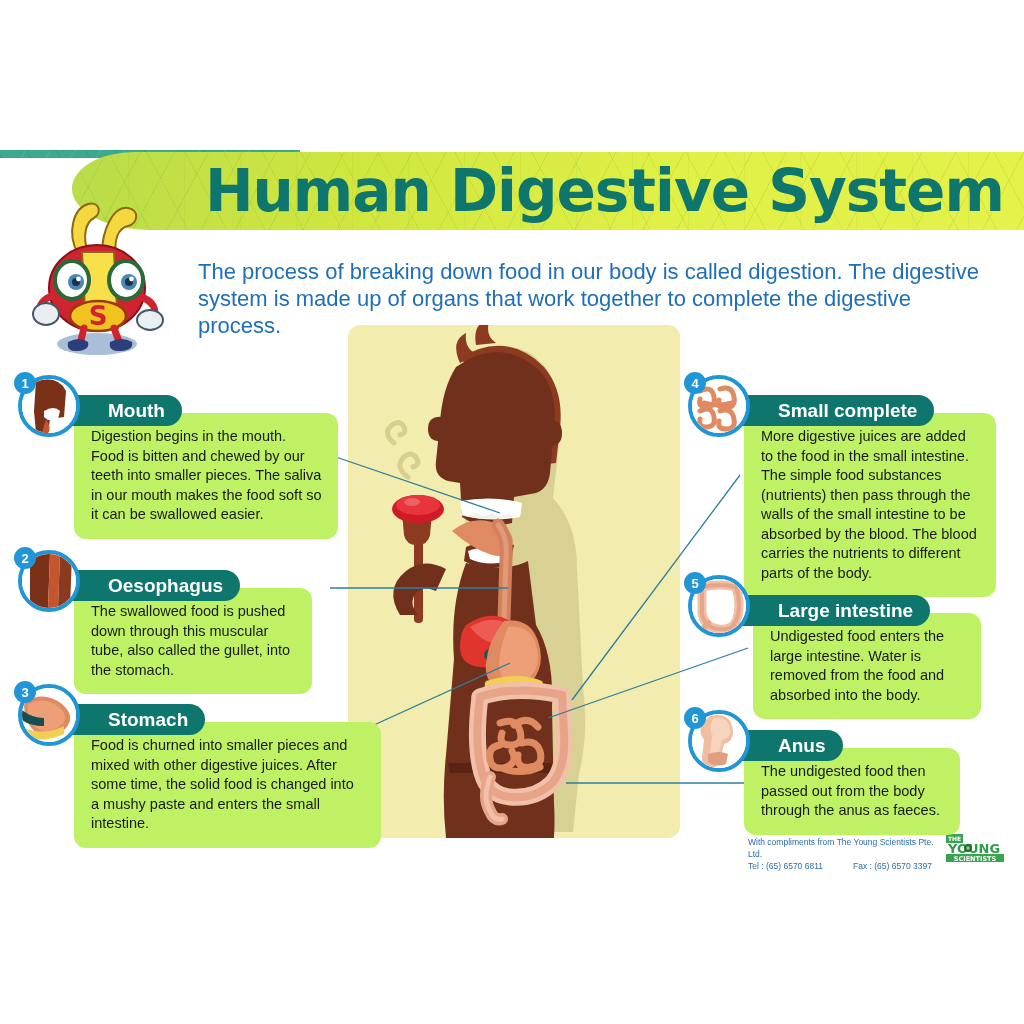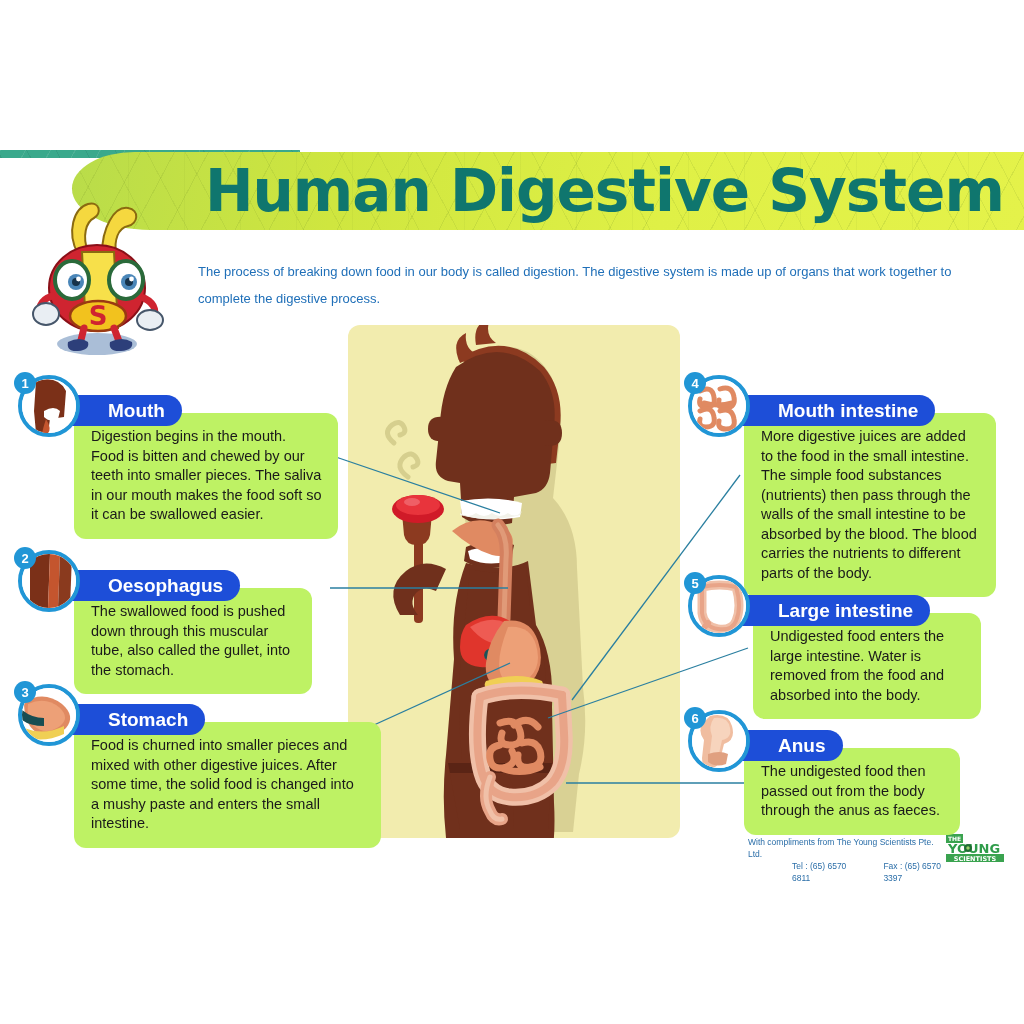--- a/index.html
+++ b/index.html
@@ -49,21 +49,21 @@
     position:absolute;left:205px;top:158px;
     font-size:58px;line-height:66px;font-weight:700;
     color:#0f766e;letter-spacing:-1px;
     font-family:"DejaVu Sans","Liberation Sans",sans-serif;
     white-space:nowrap;
   }
 
   
   .intro{
     position:absolute;left:198px;top:258px;width:800px;
-    color:#1f6fb8;font-size:13px;line-height:27px;font-weight:400;
+    color:#1f6fb8;font-size:22px;line-height:27px;font-weight:400;
   }
 
   
   .mascot{position:absolute;left:30px;top:192px;width:135px;height:170px;}
 
   
   .center-panel{
     position:absolute;left:348px;top:325px;width:332px;height:513px;
     background:#f2ecae;border-radius:12px;
   }
@@ -76,21 +76,21 @@
     box-sizing:border-box;overflow:hidden;z-index:4;
   }
   .num-badge{
     position:absolute;left:-4px;top:-3px;width:22px;height:22px;border-radius:50%;
     background:#2196d6;color:#ffffff;font-size:13px;font-weight:700;
     display:flex;align-items:center;justify-content:center;z-index:6;
     line-height:1;
   }
   .pill{
     position:absolute;height:31px;border-radius:16px;
-    background:#1d4ed8;
+    background:#0f766e;
     color:#ffffff;font-size:19px;font-weight:700;
     display:flex;align-items:center;
     padding:0 17px 0 17px;
     white-space:nowrap;z-index:3;
     top:20px;
   }
   .pill.left{left:38px;padding-left:52px;}
   .pill.right{left:38px;padding-left:52px;}
   .body-box{
     position:absolute;
@@ -100,21 +100,21 @@
   }
 
   
   .lines{position:absolute;inset:0;z-index:1;pointer-events:none;}
 
   
   .credits{
     position:absolute;left:748px;top:836px;width:200px;
     color:#2b6ea8;font-size:8.5px;line-height:12px;
   }
-  .credits .row2{display:flex;gap:30px;margin-left:44px;}
+  .credits .row2{display:flex;gap:30px;}
   .ys-logo{
     position:absolute;left:946px;top:833px;width:58px;height:30px;
   }
 </style>
 </head>
 <body>
 
 <div id="poster">
 
   <div class="banner-teal"></div>
@@ -306,21 +306,21 @@
         <g stroke="#e08a62" stroke-width="5" fill="none" stroke-linecap="round">
           <path d="M8 12 q12 -6 14 6 q2 10 -8 10 q-8 0 -6 -8"></path>
           <path d="M28 10 q12 -4 14 8 q2 10 -8 11 q-9 1 -7 -8"></path>
           <path d="M8 32 q12 -6 14 6 q2 10 -8 10 q-8 0 -6 -8"></path>
           <path d="M28 32 q12 -4 14 8 q2 10 -8 10 q-9 0 -7 -8"></path>
           <path d="M12 24 q14 4 28 0"></path>
         </g>
       </svg>
     </div>
     <div class="num-badge">4</div>
-    <div class="pill right">Mouth intestine</div>
+    <div class="pill right">Small complete</div>
     <div class="body-box" style="left:56px;top:38px;width:252px;">More digestive juices are added to the food in the small intestine. The simple food substances (nutrients) then pass through the walls of the small intestine to be absorbed by the blood. The blood carries the nutrients to different parts of the body.</div>
   </div>
 
   <div class="info" style="left:688px;top:575px;width:308px;">
     <div class="icon-circle">
       <svg viewBox="0 0 54 54" width="54" height="54">
         <rect width="54" height="54" fill="#ffffff"></rect>
         <path d="M10 8 q18 -4 34 0 q6 20 0 34 q-4 10 -18 8 q-14 -2 -16 -16 l0 -26" stroke="#f0c0a8" stroke-width="9" fill="none" stroke-linejoin="round" stroke-linecap="round"></path>
         <path d="M10 8 q18 -4 34 0 q6 20 0 34 q-4 10 -18 8 q-14 -2 -16 -16 l0 -26" stroke="#e8a488" stroke-width="4" fill="none" stroke-linejoin="round" stroke-linecap="round"></path>
         <path d="M16 44 q-6 6 -4 10" stroke="#e8a488" stroke-width="6" fill="none" stroke-linecap="round"></path>

